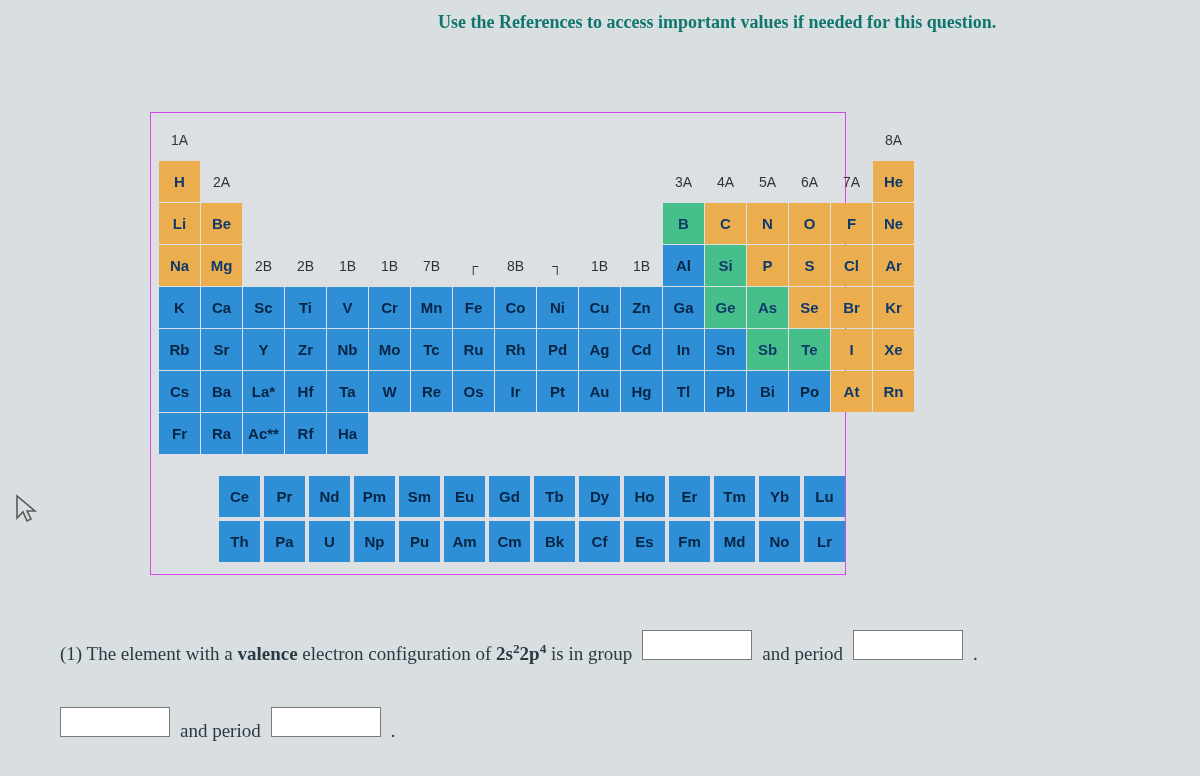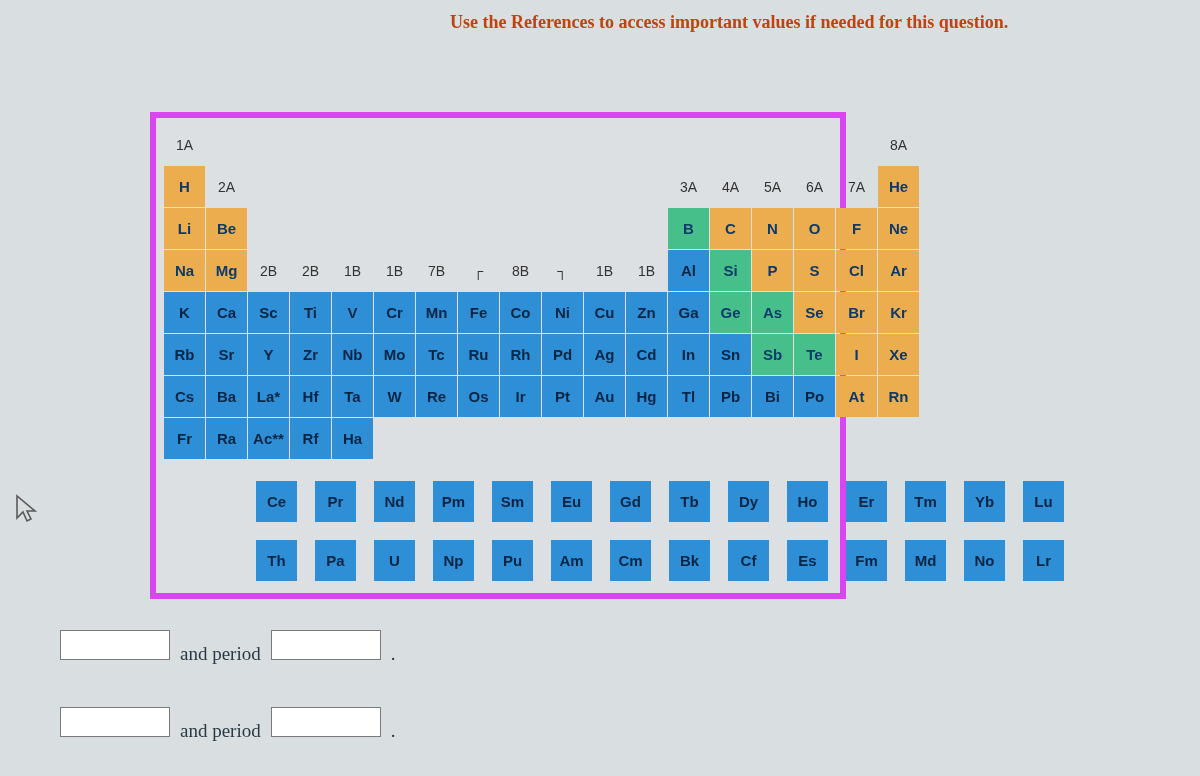--- a/index.html
+++ b/index.html
@@ -8,33 +8,32 @@
     background: #d9dee0;
     width: 1200px;
     height: 776px;
     overflow: hidden;
     position: relative;
   }
   .instruction {
     font-family: Georgia, serif;
     font-weight: bold;
     font-size: 18px;
-    color: #c2410c;
+    color: #0f766e;
     position: absolute;
     top: 12px;
     left: 438px;
     width: 740px;
-    margin-left: 12px;
   }
   .ptable {
     position: absolute;
     top: 112px;
     left: 150px;
     width: 696px;
-    border: 6px solid #d946ef;
+    border: 1px solid #d946ef;
     padding: 6px 8px 12px 8px;
     background: #dce0e2;
   }
   .pt-grid {
     display: grid;
     grid-template-columns: repeat(18, 41px);
     grid-auto-rows: 41px;
     gap: 1px;
   }
   .cell {
@@ -60,25 +59,25 @@
     align-items:center;
     justify-content:center;
     font-size:14px;
     color:#333;
   }
   .bracket {
     display:flex;align-items:center;justify-content:center;
   }
   .lanth-act {
     margin-top: 22px;
-    margin-left: 92px;
+    margin-left: 60px;
     display: grid;
     grid-template-columns: repeat(14, 41px);
     grid-auto-rows: 41px;
-    gap: 18px;
+    gap: 4px;
   }
   .questions {
     position: absolute;
     left: 60px;
     top: 630px;
     width: 1100px;
   }
   .qrow {
     display: flex;
     align-items: baseline;
@@ -297,20 +296,23 @@
     <div class="cell blue">Es</div>
     <div class="cell blue">Fm</div>
     <div class="cell blue">Md</div>
     <div class="cell blue">No</div>
     <div class="cell blue">Lr</div>
   </div>
 </div>
 
 <div class="questions">
   <div class="qrow">
+    <span>
+      <span>(1) The element with a </span><b>valence</b><span> electron configuration of </span><b><span>2s</span><sup>2</sup><span>2p</span><sup>4</sup></b><span> is in group</span>
+    </span>
     <span class="inputbox"></span>
     <span>and period</span>
     <span class="inputbox"></span>
     <span>.</span>
   </div>
 
   <div class="qrow">
     <span class="inputbox"></span>
     <span>and period</span>
     <span class="inputbox"></span>

